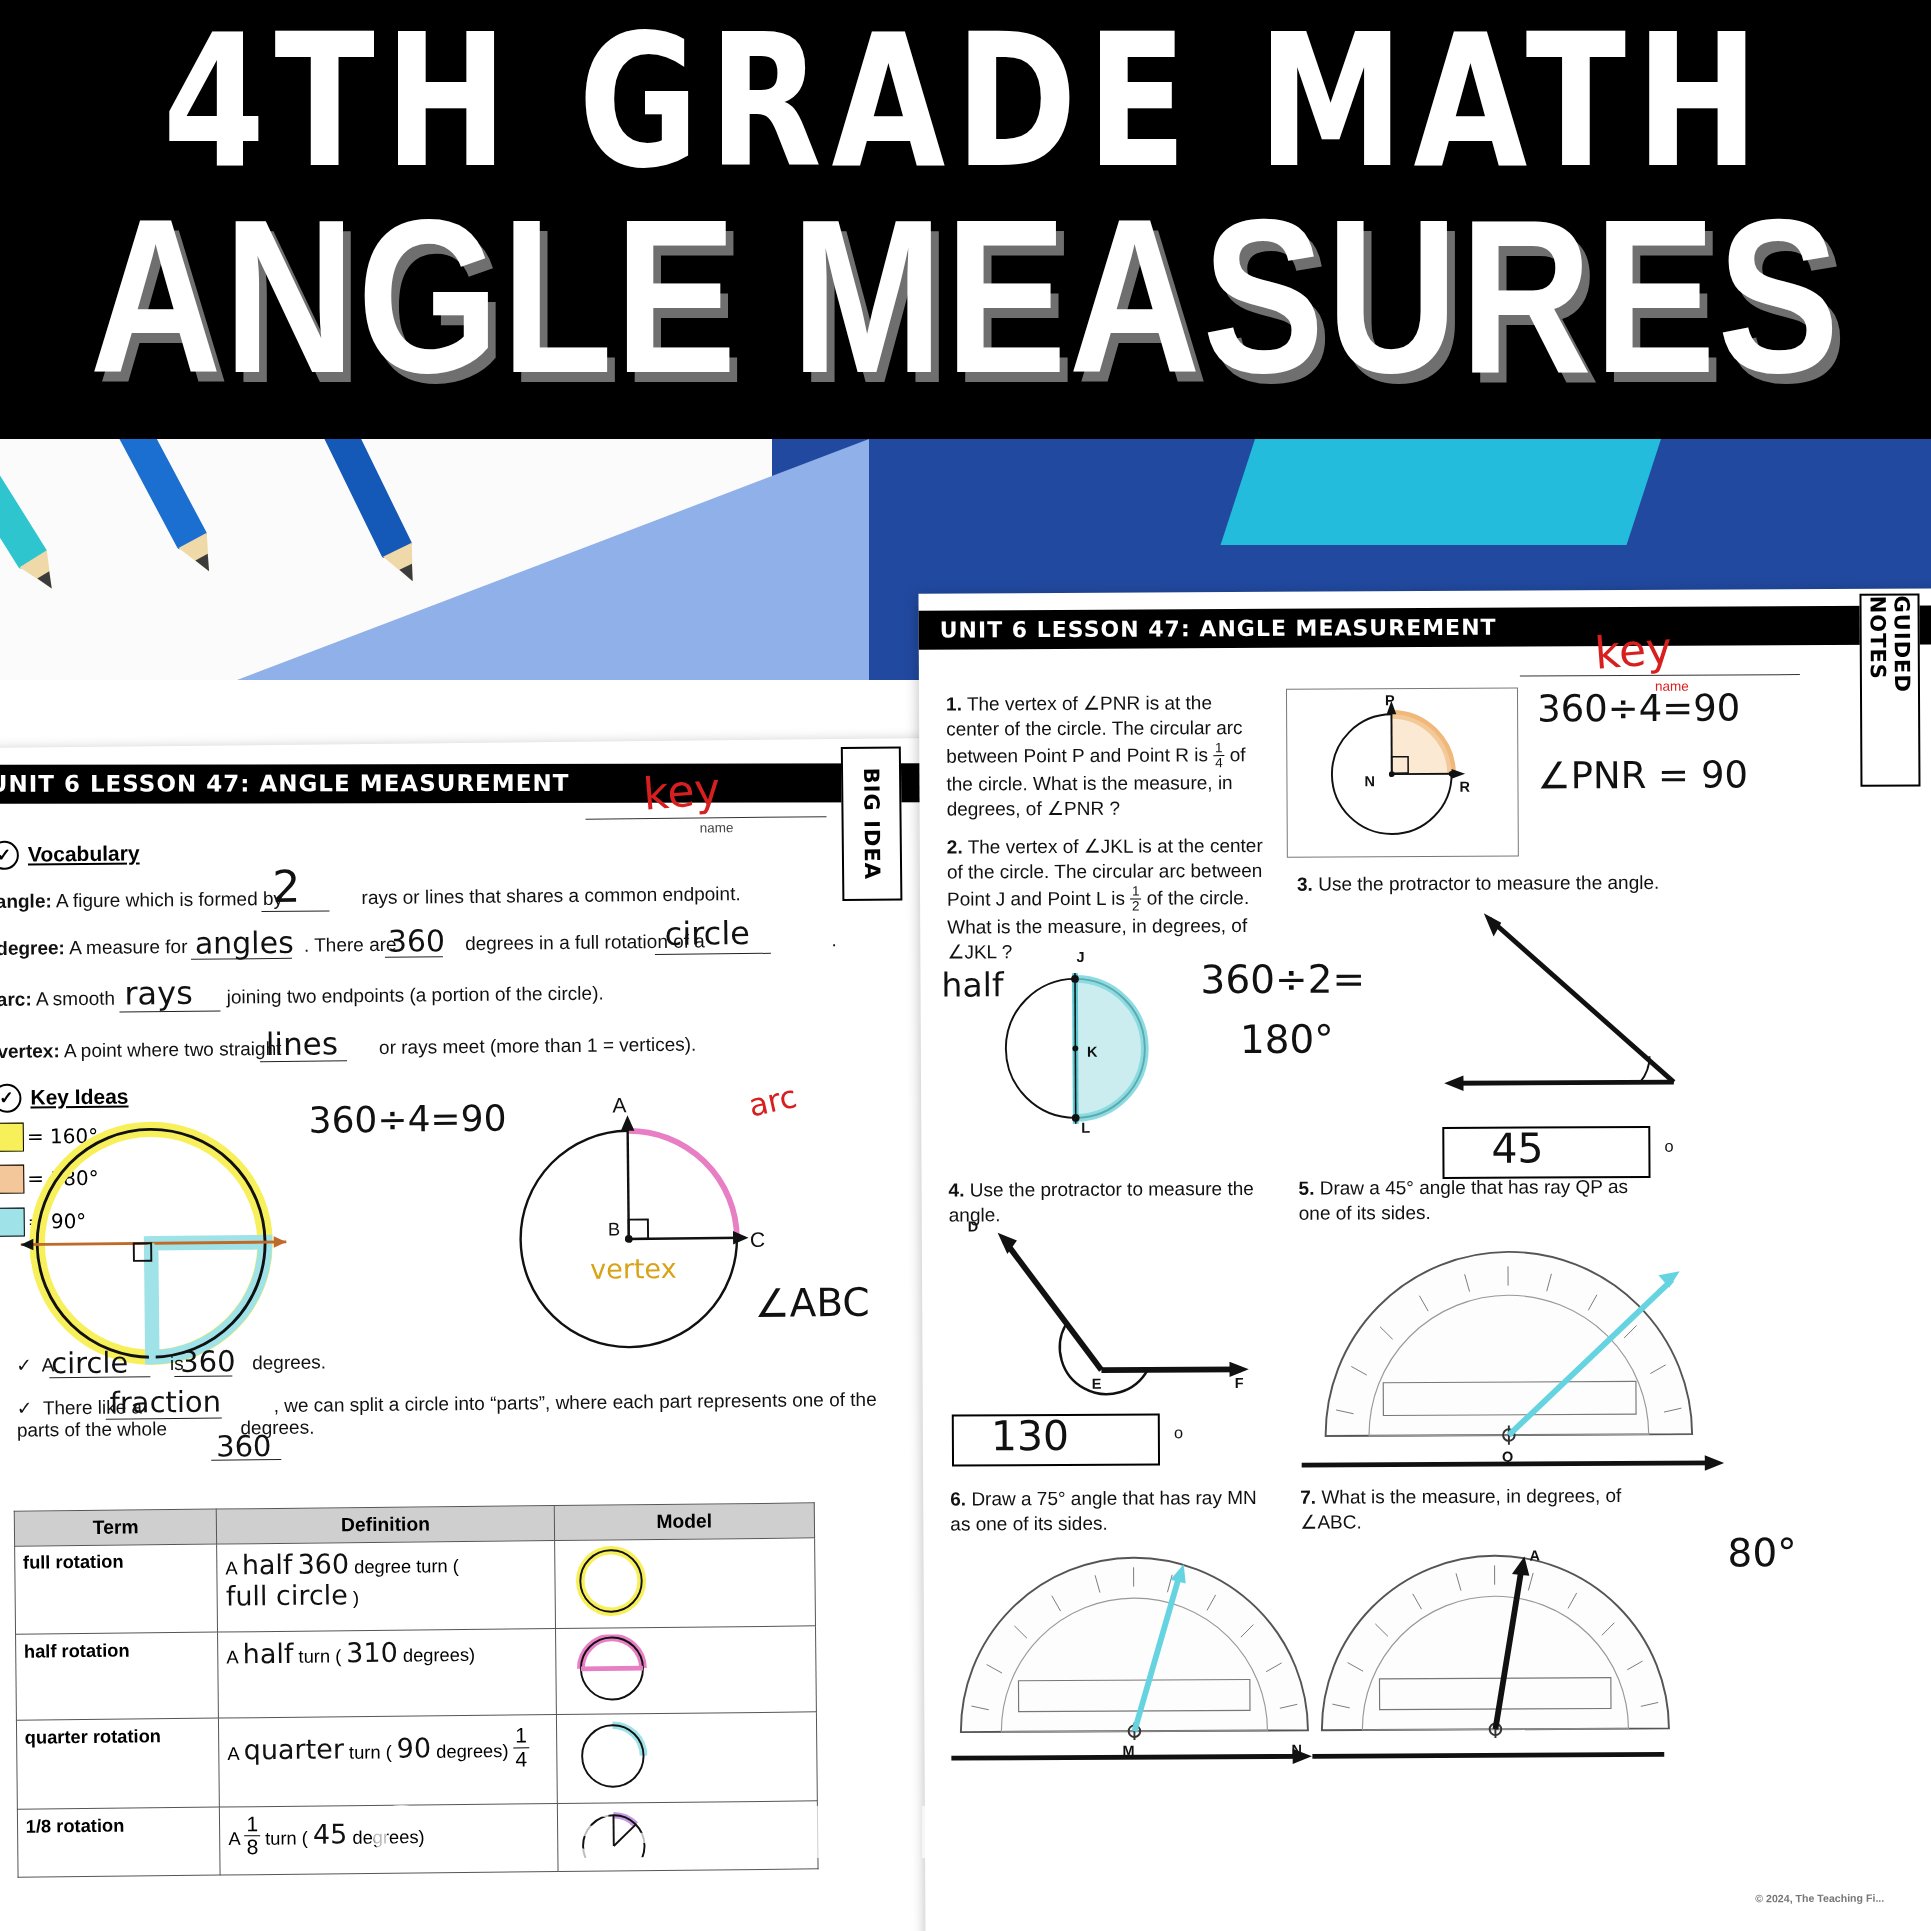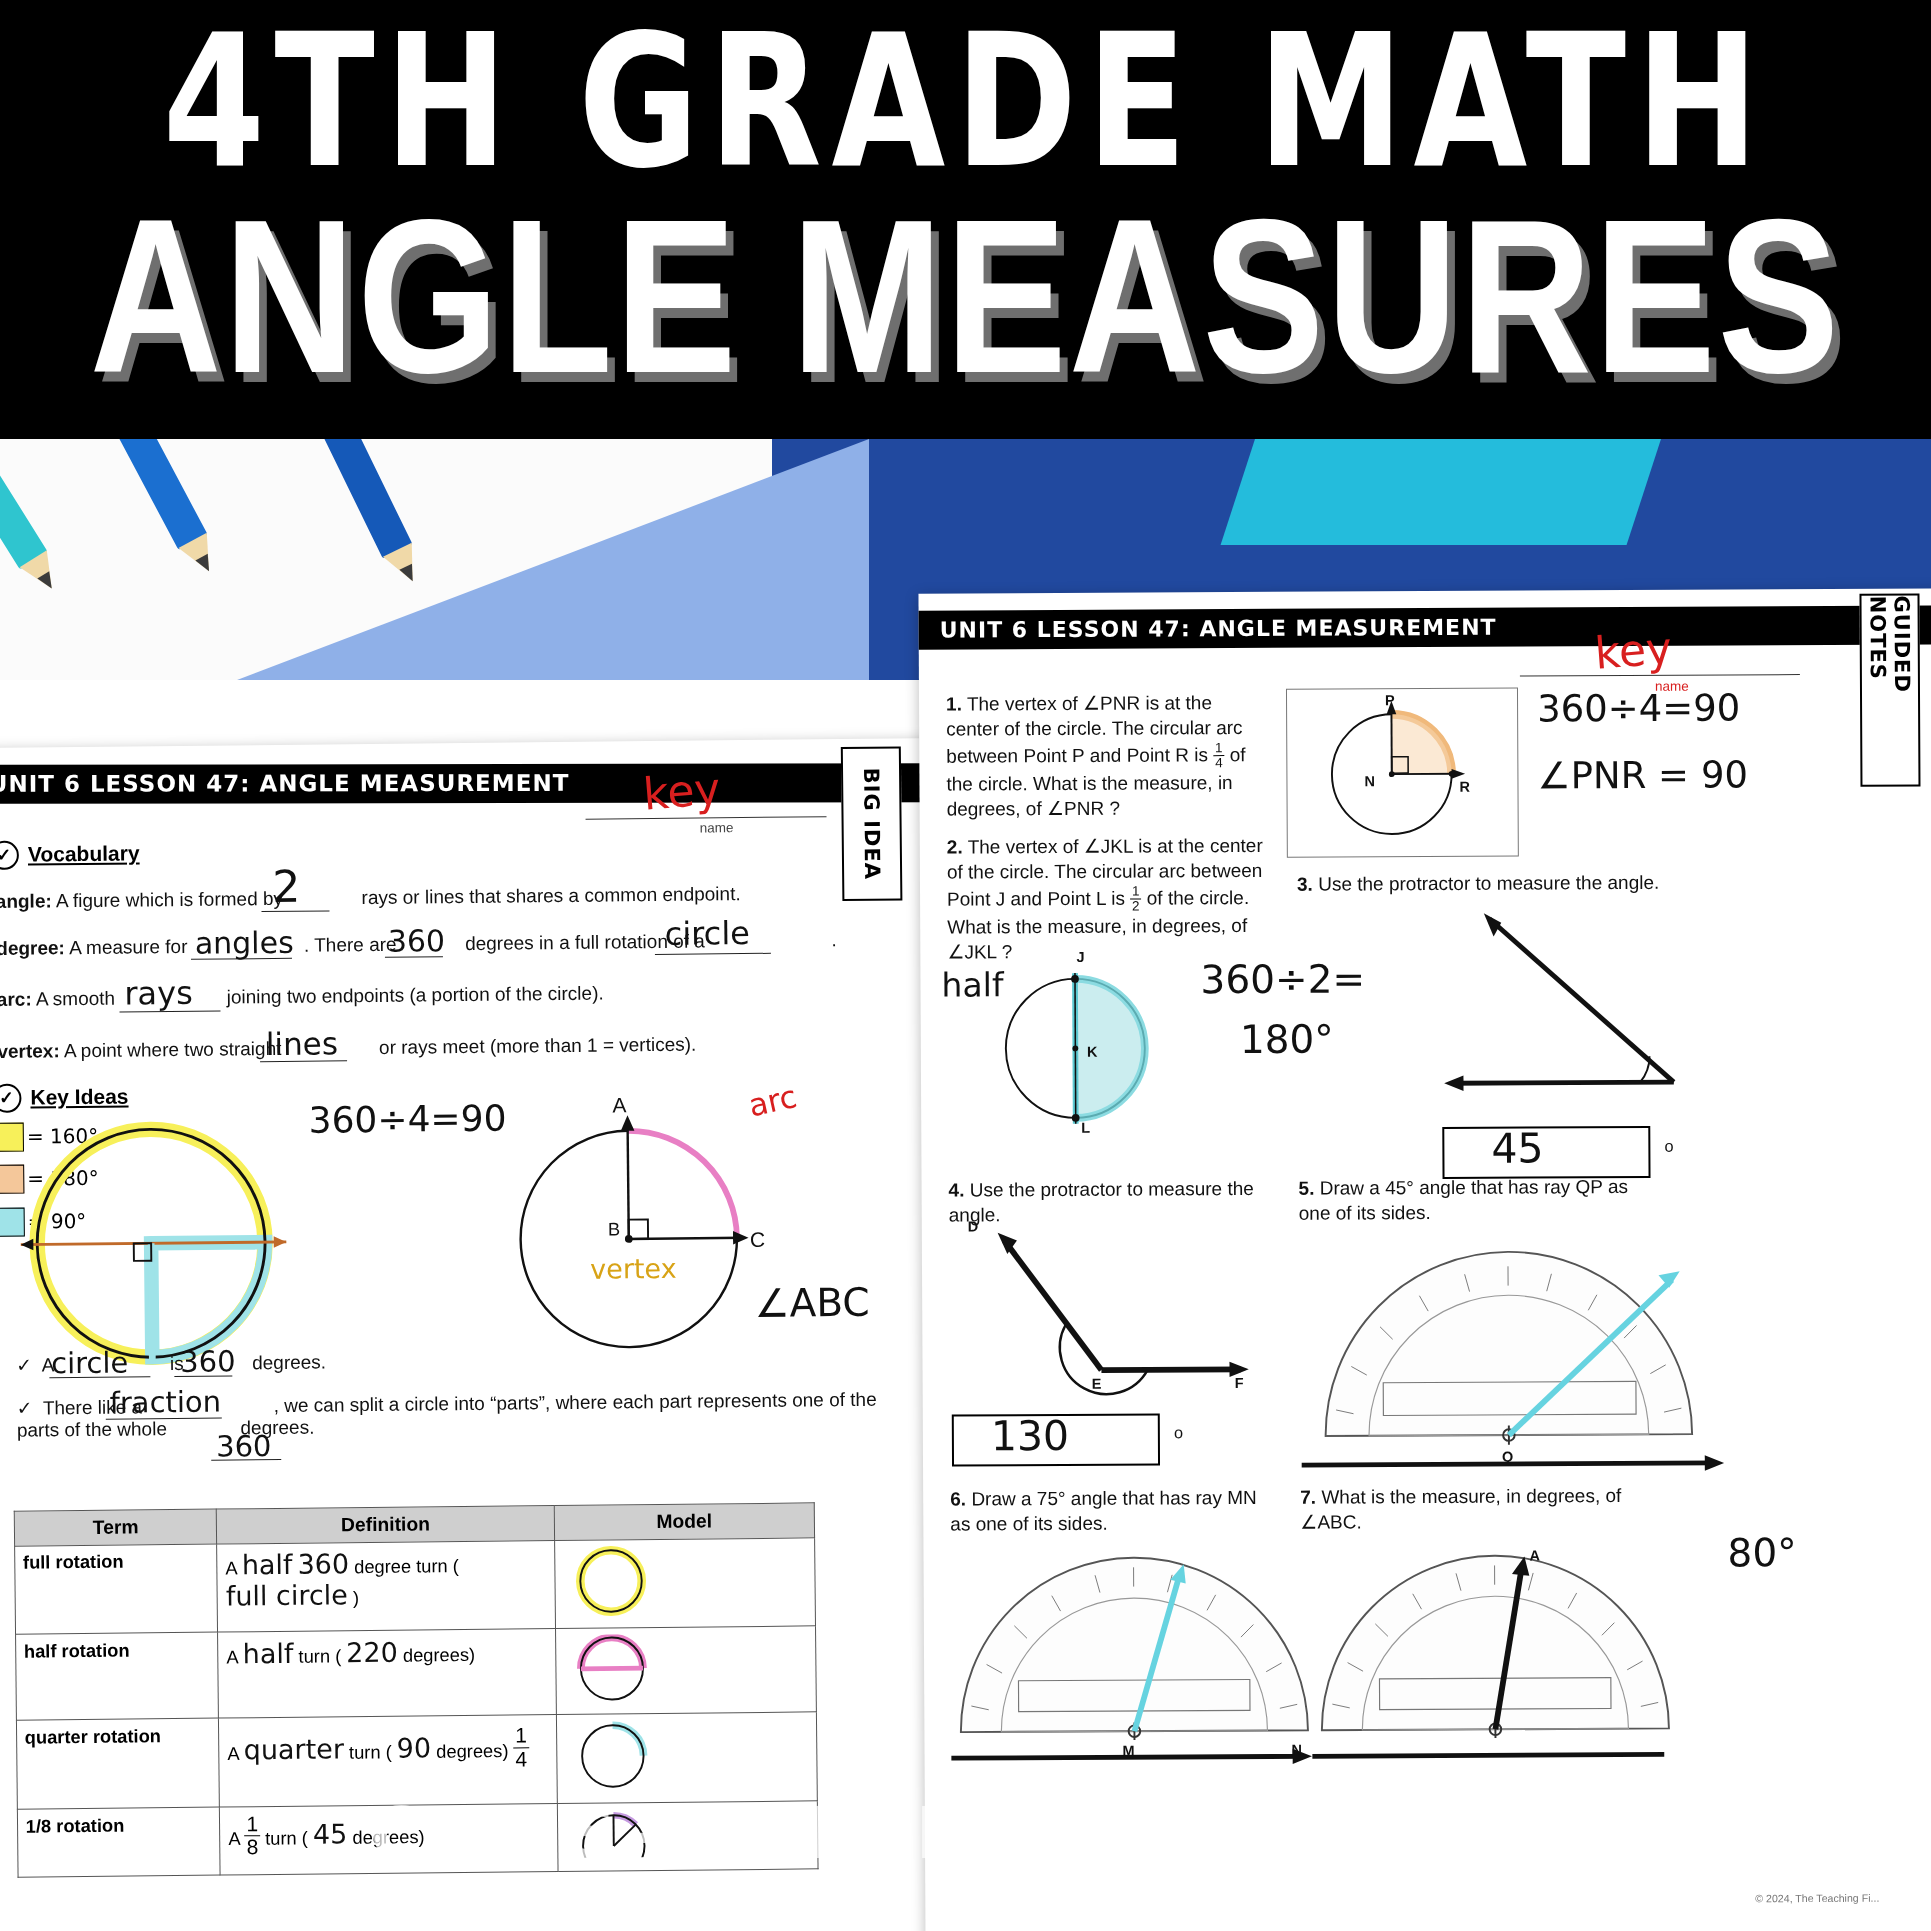--- a/index.html
+++ b/index.html
@@ -205,21 +205,21 @@
 
   
   .rs-text { position:absolute; font-size:19px; color:#111; line-height:1.33; }
   .ansbox {
     position:absolute; border:2.9px solid #000; background:#fff;
   }
   .frac { display:inline-block; text-align:center; vertical-align:-0.45em; font-size:13.5px; line-height:1.05;}
   .frac .num { display:block; border-bottom:1.4px solid #000; padding:0 1.9px;}
   .frac .den { display:block; padding:0 1.9px;}
   .imgbox { position:absolute; border:1.9px solid #777; background:#fff; }
-  .footer-note { position:absolute; font-size:10.6px; color:#777; }
+  .footer-note { position:absolute; font-size:10.6px; color:#777;font-weight:bold; }
 </style>
 </head>
 <body>
 
 <div class="banner">
   <div class="banner-line1">4TH GRADE MATH</div>
   <div class="banner-line2">ANGLE MEASURES</div>
 </div>
 
 <div class="photo">
@@ -396,21 +396,21 @@
           <circle cx="50" cy="37" r="32" fill="none" stroke="#111" stroke-width="2"></circle>
         </svg>
       </td>
     </tr>
     <tr style="height:83px;">
       <td style="font-weight:bold;">half rotation</td>
       <td>
         <span>A</span>
         <span class="hw" style="position:relative; font-size:27px;">half</span>
         <span>turn (</span>
-        <span class="hw" style="position:relative; font-size:27px;">220</span>
+        <span class="hw" style="position:relative; font-size:27px;">310</span>
         <span>degrees)</span>
       </td>
       <td>
         <svg width="97" height="68" viewBox="0 0 100 70">
           <path d="M18 35 A32 32 0 0 1 82 35" fill="none" stroke="#e87fc4" stroke-width="8"></path>
           <circle cx="50" cy="35" r="32" fill="none" stroke="#111" stroke-width="2"></circle>
           <line x1="18" y1="35" x2="82" y2="35" stroke="#e87fc4" stroke-width="5"></line>
         </svg>
       </td>
     </tr>

